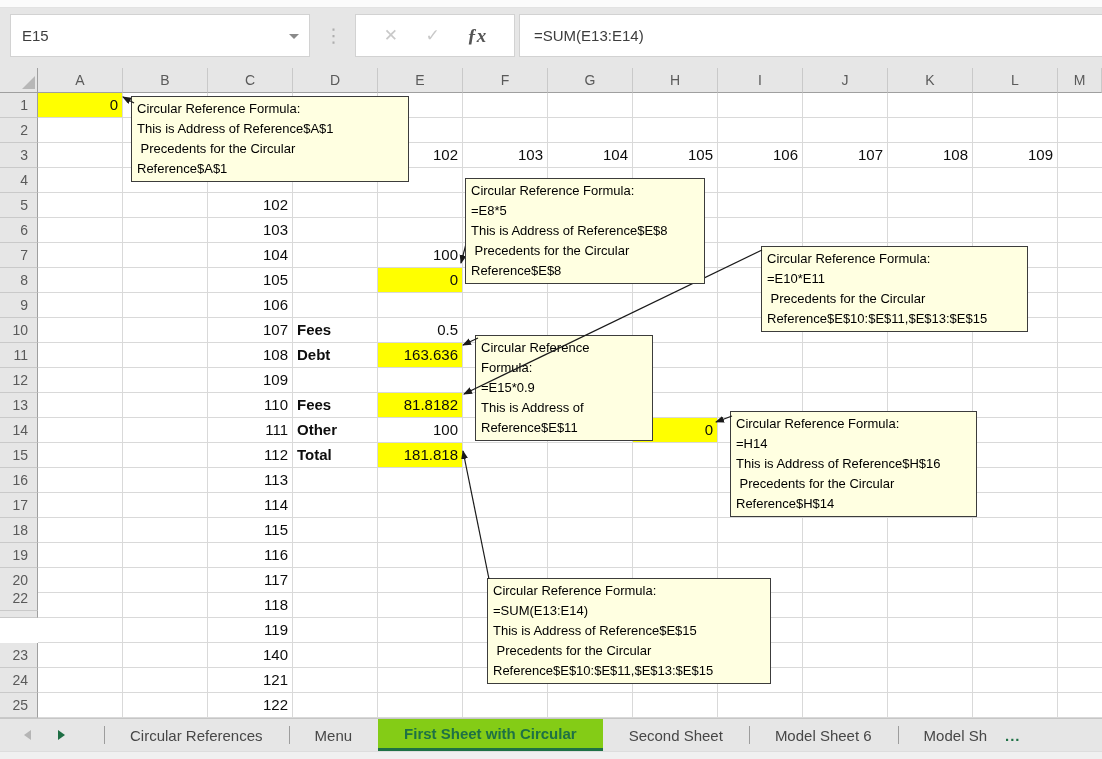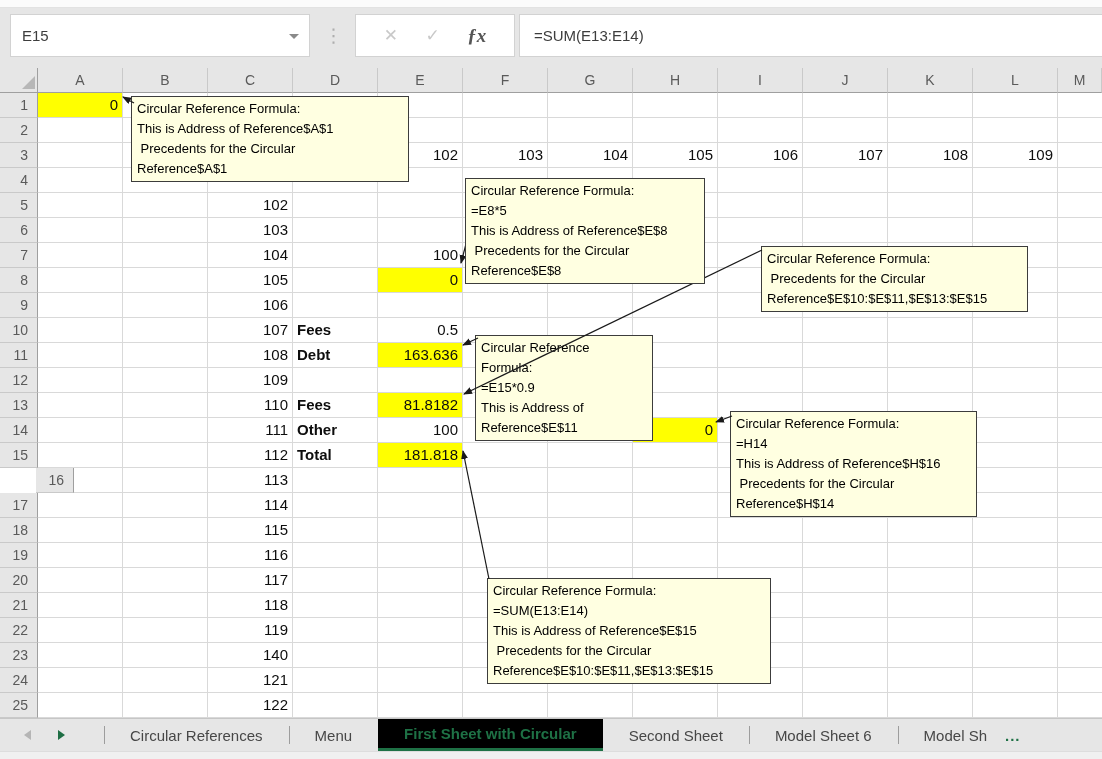--- a/index.html
+++ b/index.html
@@ -89,21 +89,21 @@
   .tab-nav { width:104px; flex:none; display:flex; align-items:center; padding-left:24px; gap:27px; }
   .nav-left { width:0; height:0; border-top:5px solid transparent; border-bottom:5px solid transparent; border-right:7px solid #b5b5b5; }
   .nav-right { width:0; height:0; border-top:5px solid transparent; border-bottom:5px solid transparent; border-left:7px solid #1e6e44; }
   .tab {
     position:relative; flex:none; display:flex; align-items:center;
     padding:0 26px; font-size:15px; color:#474747; white-space:nowrap;
   }
   .tab::before {
     content:""; position:absolute; left:0; top:7px; bottom:7px; width:1px; background:#9d9d9d;
   }
-  .tab.active { background:#000000; color:#1e7145; font-weight:bold; border-bottom:3px solid #1e7145; }
+  .tab.active { background:#84cc16; color:#1e7145; font-weight:bold; border-bottom:3px solid #1e7145; }
   .tab.active::before, .tab.active + .tab::before { display:none; }
   .tab .suffix { color:#1e7145; font-weight:bold; margin-left:18px; letter-spacing:1px; }
   .statusbar { position:absolute; top:751px; left:0; width:1102px; height:8px; background:#f0f0f0; border-top:1px solid #ddd; }
 </style>
 </head>
 <body>
 
 <div class="app">
 
   <div class="top-strip"></div>
@@ -153,27 +153,27 @@
         <div class="row-header" style="top: 150px;">6</div>
         <div class="row-header" style="top: 175px;">7</div>
         <div class="row-header" style="top: 200px;">8</div>
         <div class="row-header" style="top: 225px;">9</div>
         <div class="row-header" style="top: 250px;">10</div>
         <div class="row-header" style="top: 275px;">11</div>
         <div class="row-header" style="top: 300px;">12</div>
         <div class="row-header" style="top: 325px;">13</div>
         <div class="row-header" style="top: 350px;">14</div>
         <div class="row-header" style="top: 375px;">15</div>
-        <div class="row-header" style="top: 400px; margin-left: 36px;">16</div>
+        <div class="row-header" style="top: 400px;">16</div>
         <div class="row-header" style="top: 425px;">17</div>
         <div class="row-header" style="top: 450px;">18</div>
         <div class="row-header" style="top: 475px;">19</div>
         <div class="row-header" style="top: 500px;">20</div>
         <div class="row-header" style="top: 525px;">21</div>
-        <div class="row-header" style="top: 550px; text-align: right;">22</div>
+        <div class="row-header" style="top: 518px; text-align: right;">22</div>
         <div class="row-header" style="top: 575px;">23</div>
         <div class="row-header" style="top: 600px;">24</div>
         <div class="row-header" style="top: 625px;">25</div>
       </div>
     <div id="cells">
         <div class="cell num hl" style="left: 38px; top: 25px;">0</div>
         <div class="cell num" style="left: 378px; top: 75px;">102</div>
         <div class="cell num" style="left: 463px; top: 75px;">103</div>
         <div class="cell num" style="left: 548px; top: 75px;">104</div>
         <div class="cell num" style="left: 633px; top: 75px;">105</div>
@@ -227,21 +227,21 @@
           <line x1="466" y1="176" x2="461" y2="195" stroke="#1a1a1a" stroke-width="1.2" marker-end="url(#ah)"></line>
           <line x1="762" y1="182" x2="464" y2="326" stroke="#1a1a1a" stroke-width="1.2" marker-end="url(#ah)"></line>
           <line x1="478" y1="270" x2="463" y2="277" stroke="#1a1a1a" stroke-width="1.2" marker-end="url(#ah)"></line>
           <line x1="732" y1="348" x2="716" y2="354" stroke="#1a1a1a" stroke-width="1.2" marker-end="url(#ah)"></line>
           <line x1="489" y1="511" x2="463" y2="383" stroke="#1a1a1a" stroke-width="1.2" marker-end="url(#ah)"></line>
         </g>
     </svg>
     <div id="comments">
         <div class="comment" style="left: 131px; top: 28px; width: 278px;"><div>Circular Reference Formula:</div><div>This is Address of Reference$A$1</div><div> Precedents for the Circular</div><div>Reference$A$1</div></div>
         <div class="comment" style="left: 465px; top: 110px; width: 240px;"><div>Circular Reference Formula:</div><div>=E8*5</div><div>This is Address of Reference$E$8</div><div> Precedents for the Circular</div><div>Reference$E$8</div></div>
-        <div class="comment" style="left: 761px; top: 178px; width: 267px;"><div>Circular Reference Formula:</div><div> Precedents for the Circular</div><div>Reference$E$10:$E$11,$E$13:$E$15</div></div>
+        <div class="comment" style="left: 761px; top: 178px; width: 267px;"><div>Circular Reference Formula:</div><div>=E10*E11</div><div> Precedents for the Circular</div><div>Reference$E$10:$E$11,$E$13:$E$15</div></div>
         <div class="comment" style="left: 475px; top: 267px; width: 178px;"><div>Circular Reference</div><div>Formula:</div><div>=E15*0.9</div><div>This is Address of</div><div>Reference$E$11</div></div>
         <div class="comment" style="left: 730px; top: 343px; width: 247px;"><div>Circular Reference Formula:</div><div>=H14</div><div>This is Address of Reference$H$16</div><div> Precedents for the Circular</div><div>Reference$H$14</div></div>
         <div class="comment" style="left: 487px; top: 510px; width: 284px;"><div>Circular Reference Formula:</div><div>=SUM(E13:E14)</div><div>This is Address of Reference$E$15</div><div> Precedents for the Circular</div><div>Reference$E$10:$E$11,$E$13:$E$15</div></div>
       </div>
   </div>
 
   <div class="tabbar">
     <div class="tab-nav">
       <span class="nav-left"></span>
       <span class="nav-right"></span>

